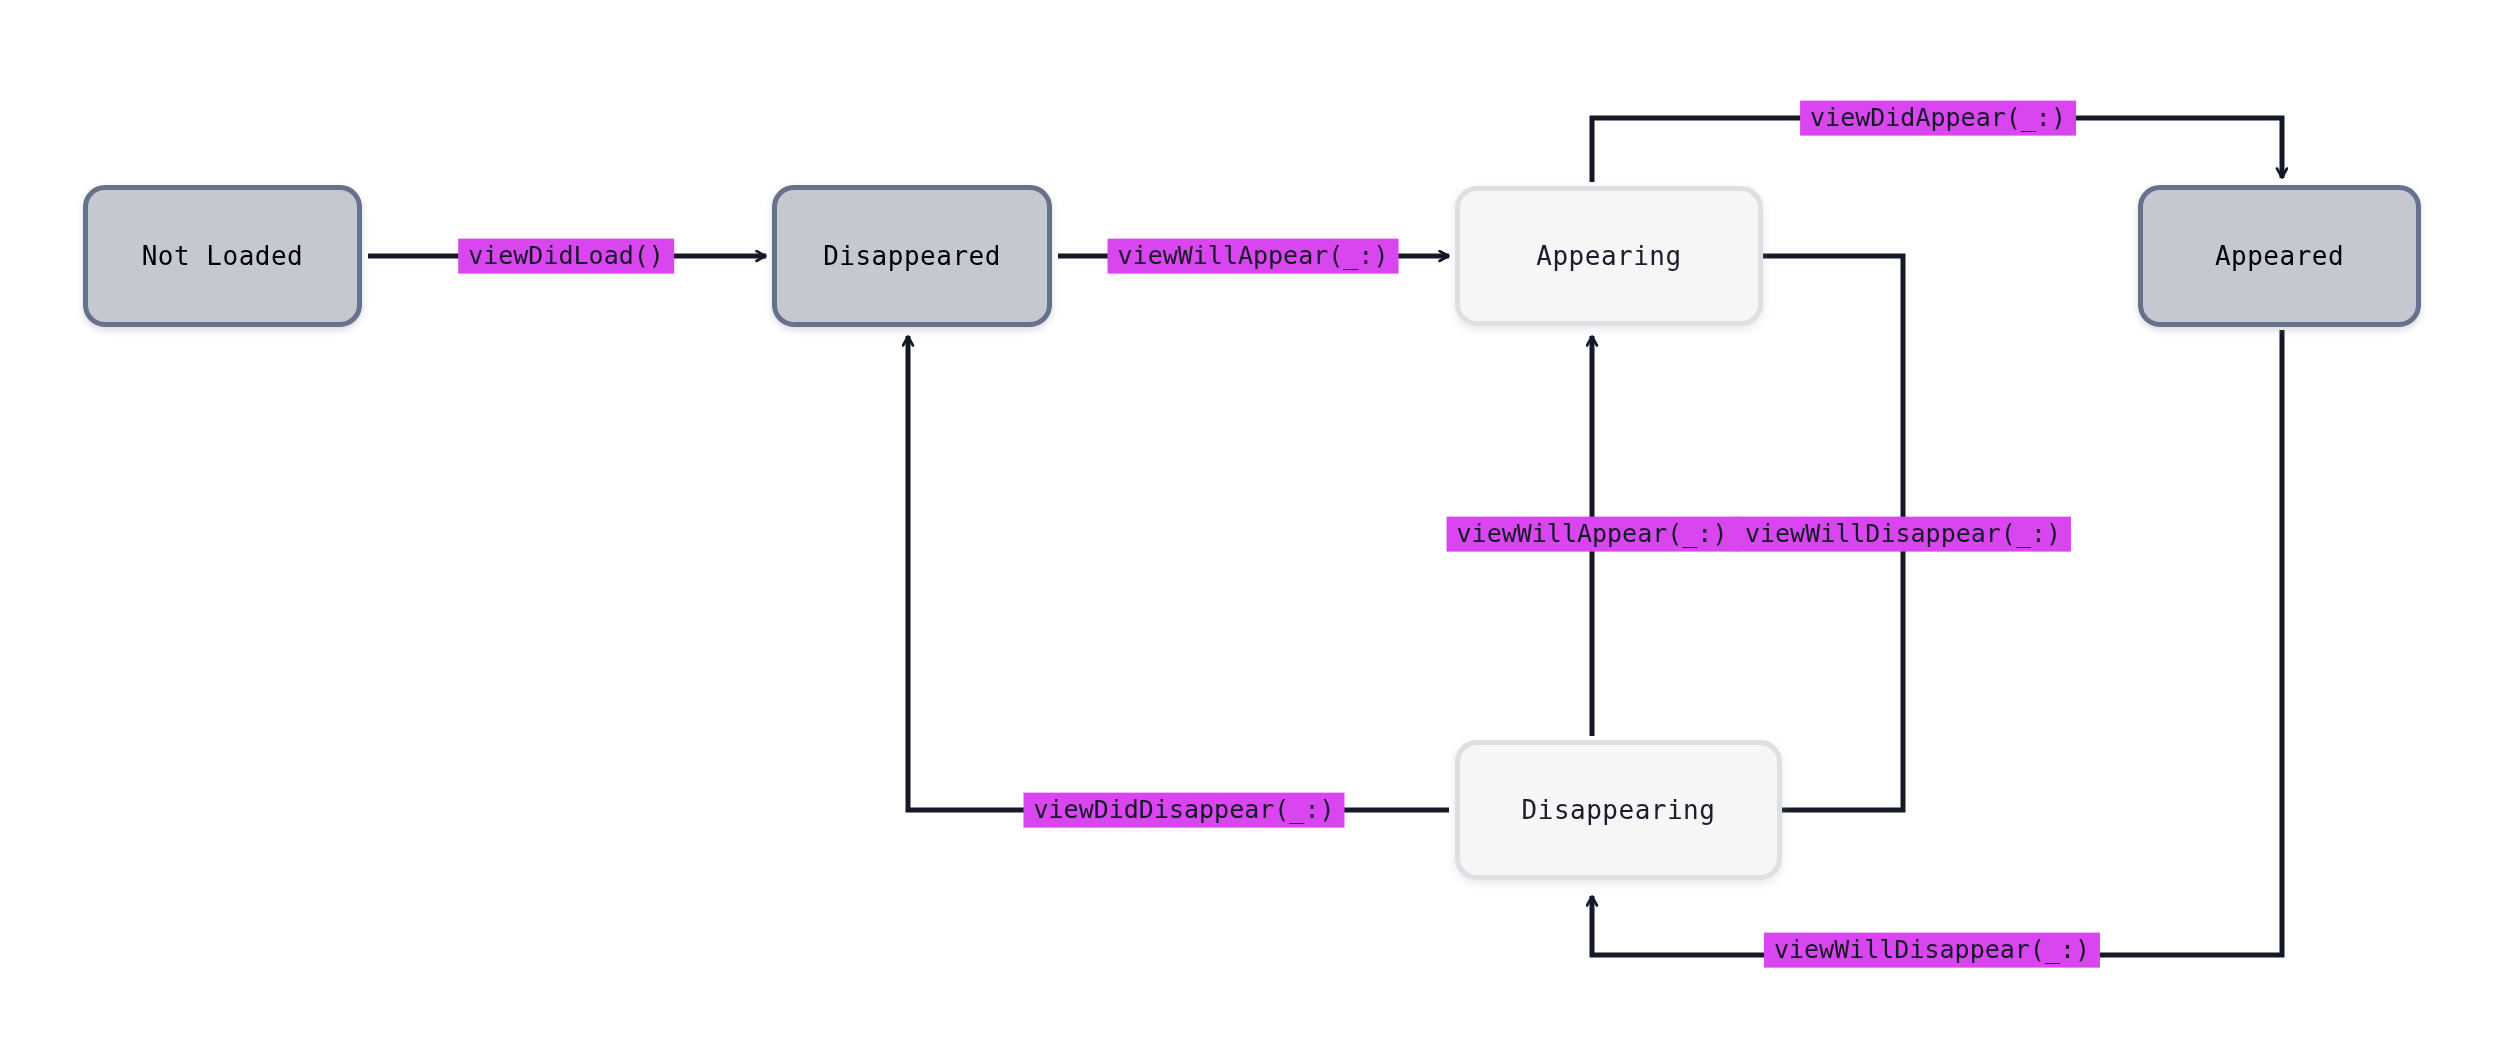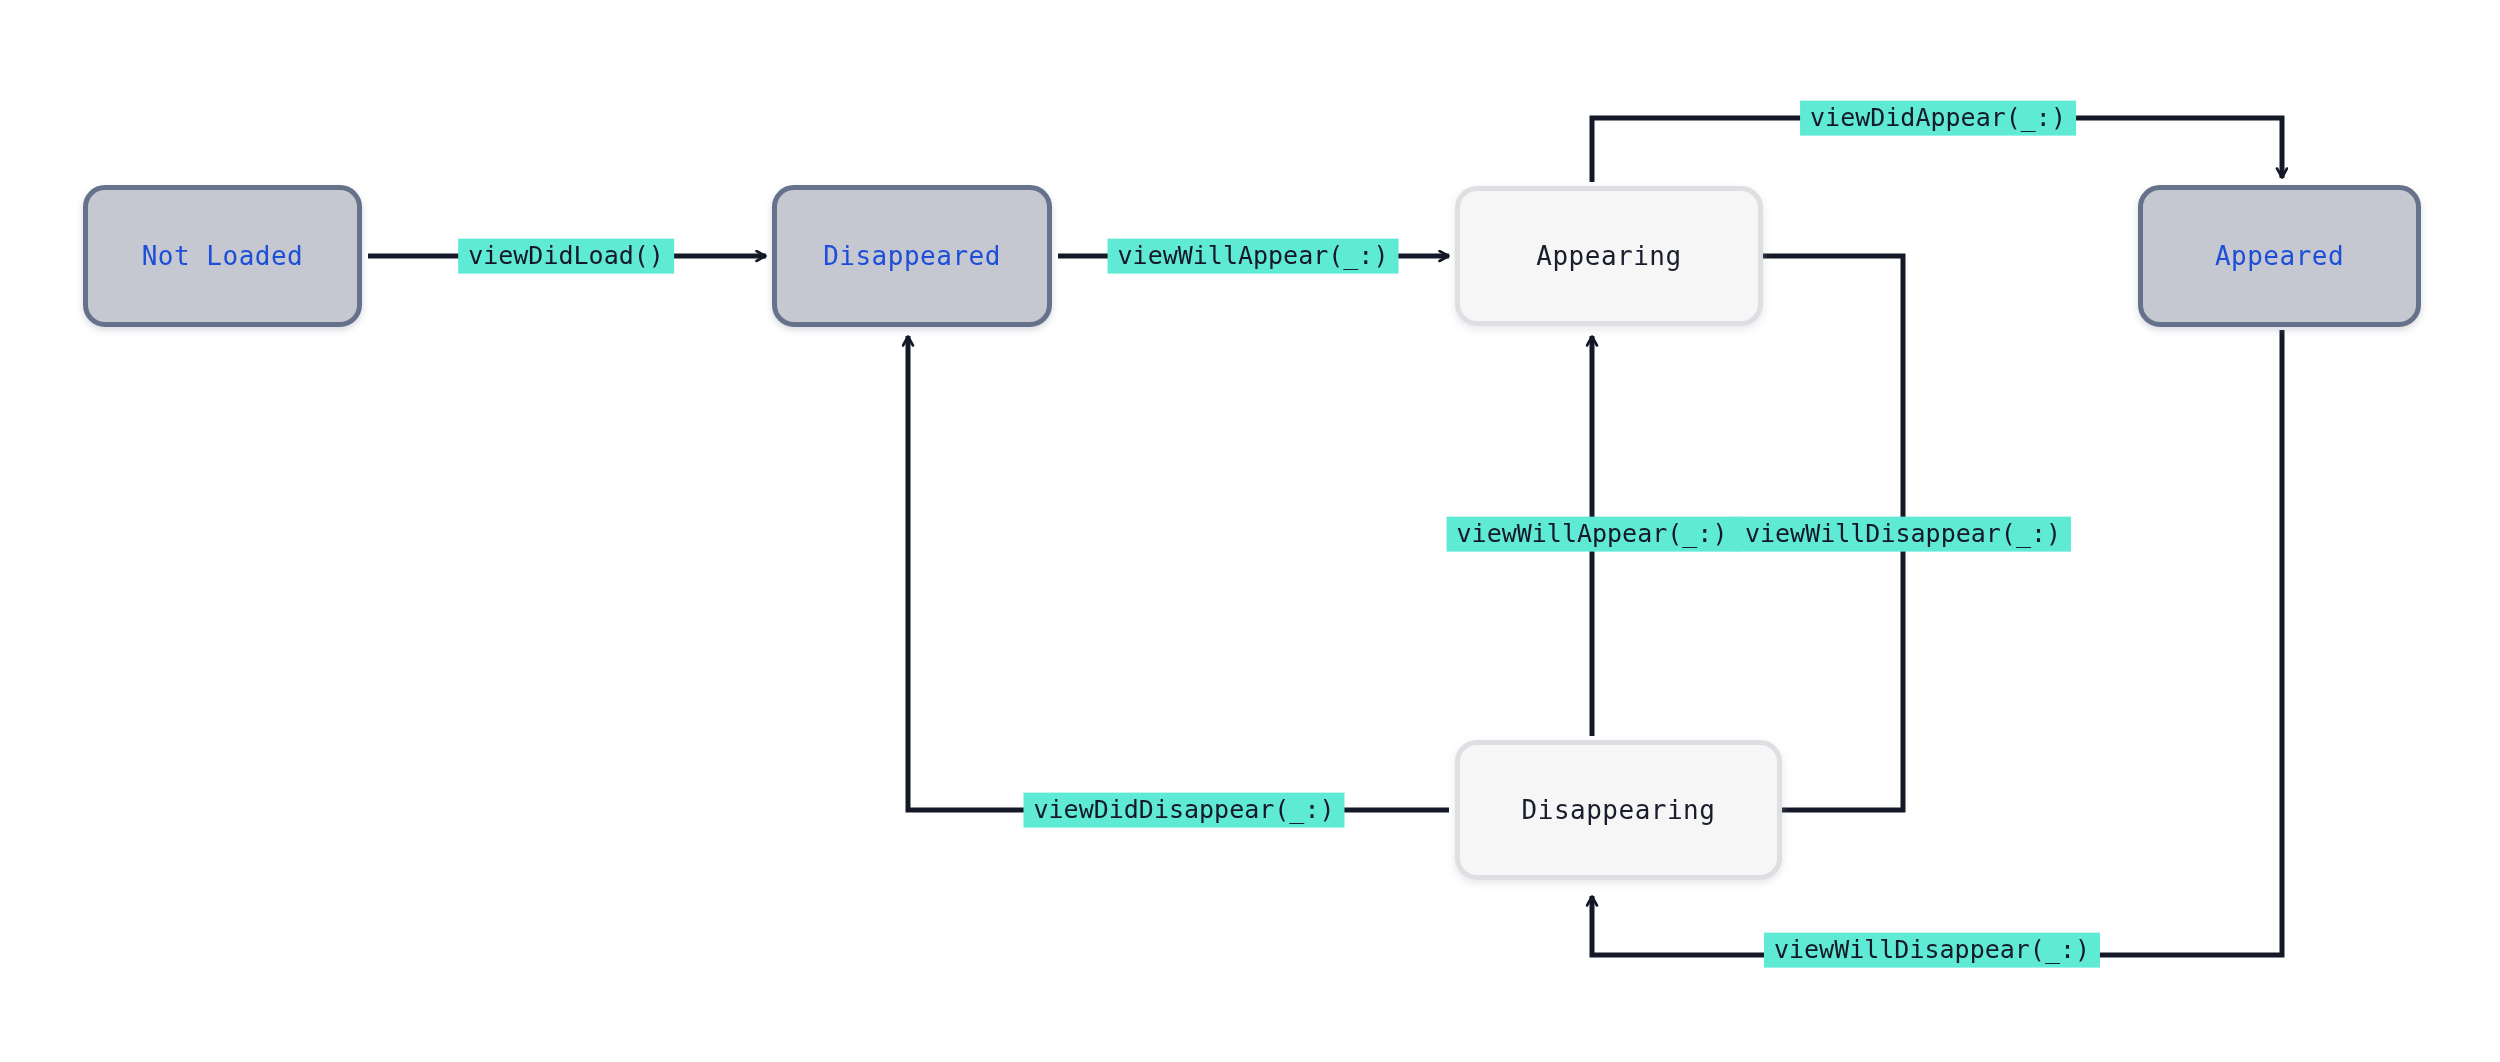--- a/index.html
+++ b/index.html
@@ -45,32 +45,32 @@
     font-family: "DejaVu Sans Mono", "Liberation Mono", monospace;
     font-size: 26px;
     letter-spacing: 0.5px;
     color: #1a1d2b;
   }
   .node.solid {
     background: #c5c8d1;
     border: 5px solid #66718a;
     box-shadow: 0 3px 7px rgba(120,130,150,0.30);
   }
-  .node.solid .node-label { color: #1d4ed8; }
+  .node.solid .node-label { color: #000000; }
   .node.ghost {
     background: #f6f6f7;
     border: 5px solid #dedfe2;
     box-shadow: 0 3px 8px rgba(180,184,193,0.35);
   }
   .node.ghost .node-label { color: #1a1d2b; }
 
   .edge-label {
     position: absolute;
     transform: translate(-50%, -50%);
-    background: #5eead4;
+    background: #d946ef;
     color: #151827;
     font-family: "DejaVu Sans Mono", "Liberation Mono", monospace;
     font-size: 25px;
     letter-spacing: 0px;
     white-space: nowrap;
     padding: 3px 10px;
     line-height: 1.15;
   }
 </style>
 </head>

